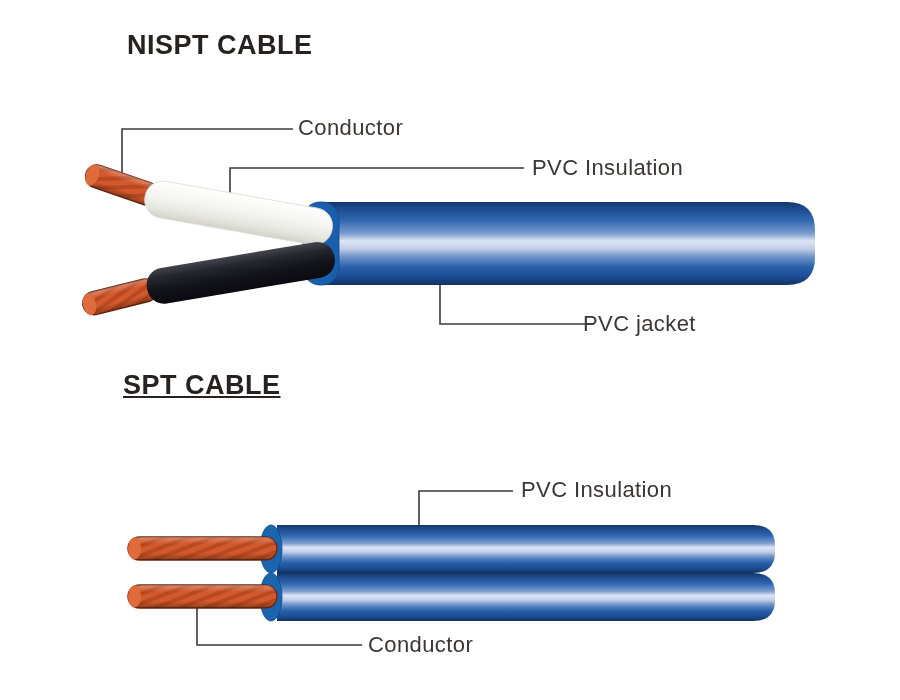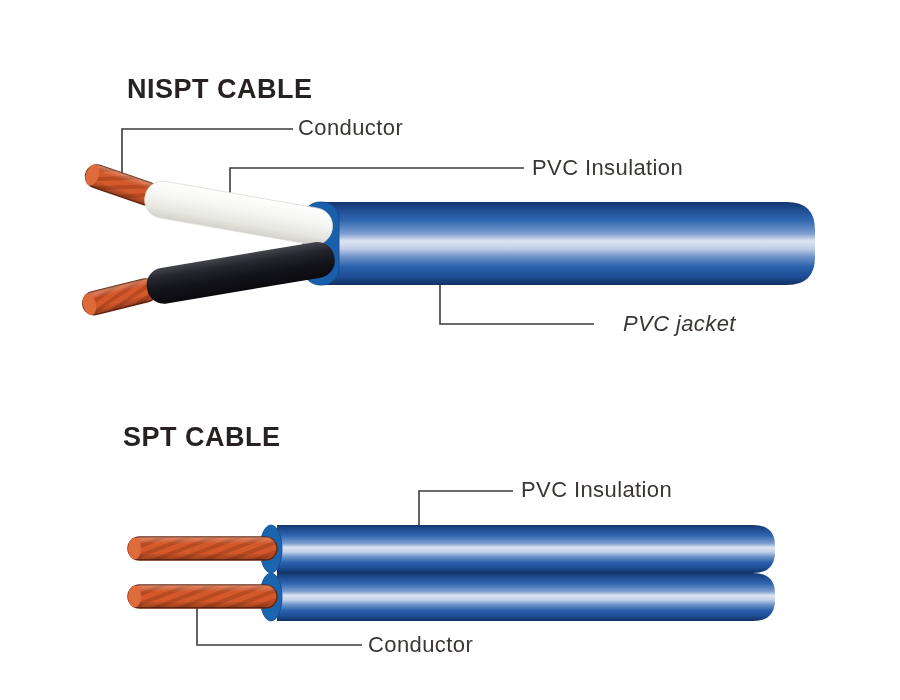--- a/index.html
+++ b/index.html
@@ -7,27 +7,27 @@
     position:relative;width:900px;height:700px;background:#ffffff;
     overflow:hidden;font-family:"Liberation Sans",sans-serif;
   }
   .canvas svg{position:absolute;left:0;top:0;}
   .lbl{
     position:absolute;font-size:22px;font-weight:400;color:#3b3634;
     letter-spacing:0.4px;white-space:nowrap;line-height:24px;
   }
   .ttl{
     position:absolute;font-size:27px;font-weight:700;color:#272221;
-    letter-spacing:0.5px;white-space:nowrap;line-height:30px;margin-top:44px;
+    letter-spacing:0.5px;white-space:nowrap;line-height:30px;
   }
   #t-nispt{left:127px;top:30px;}
   #l-cond1{left:298px;top:116px;}
   #l-ins1{left:532px;top:156px;}
-  #l-jack{left:623px;top:312px;font-style:italic;}
-  #t-spt{left:123px;top:378px;}
+  #l-jack{left:583px;top:312px;}
+  #t-spt{left:123px;top:370px;text-decoration:underline;}
   #l-ins2{left:521px;top:478px;}
   #l-cond2{left:368px;top:633px;}
 </style>
 </head>
 <body>
 
 <div class="canvas">
 
   <svg width="900" height="700" viewBox="0 0 900 700">
     <defs>

